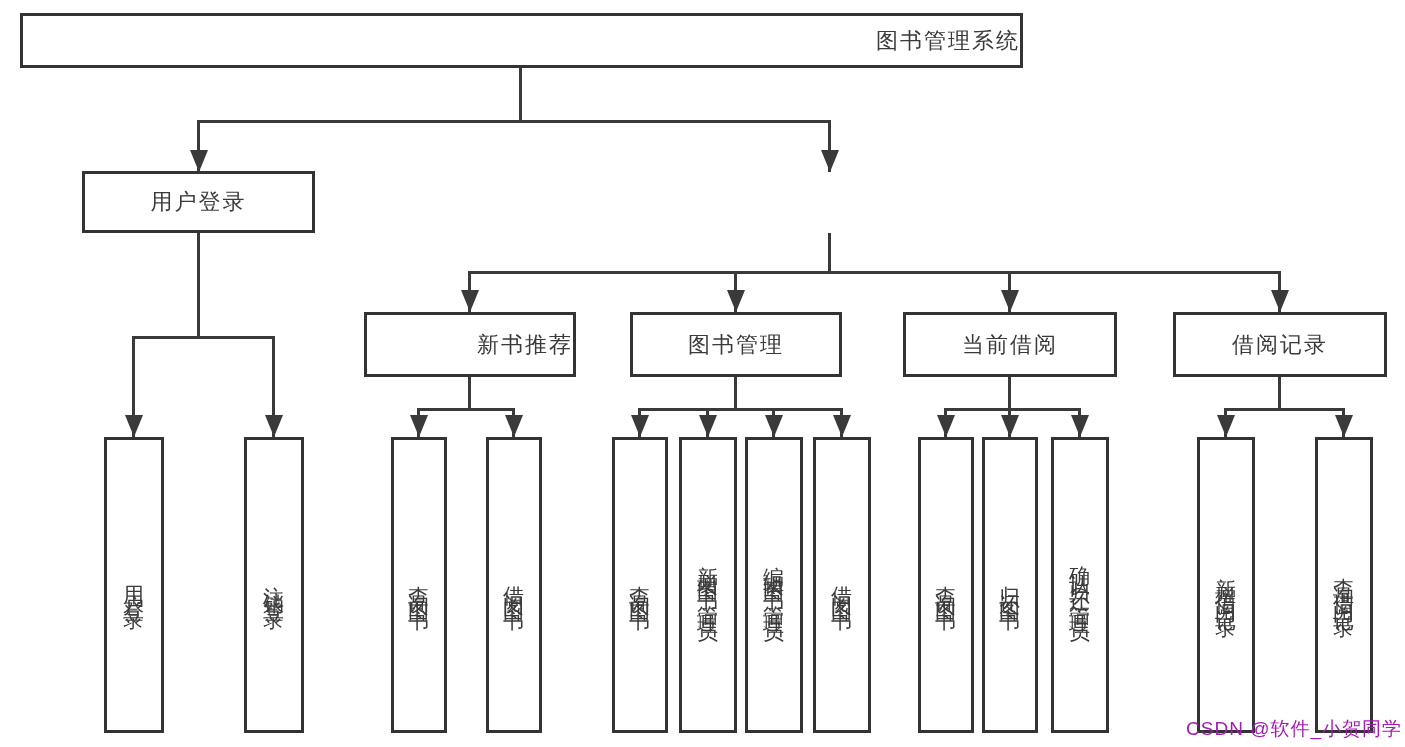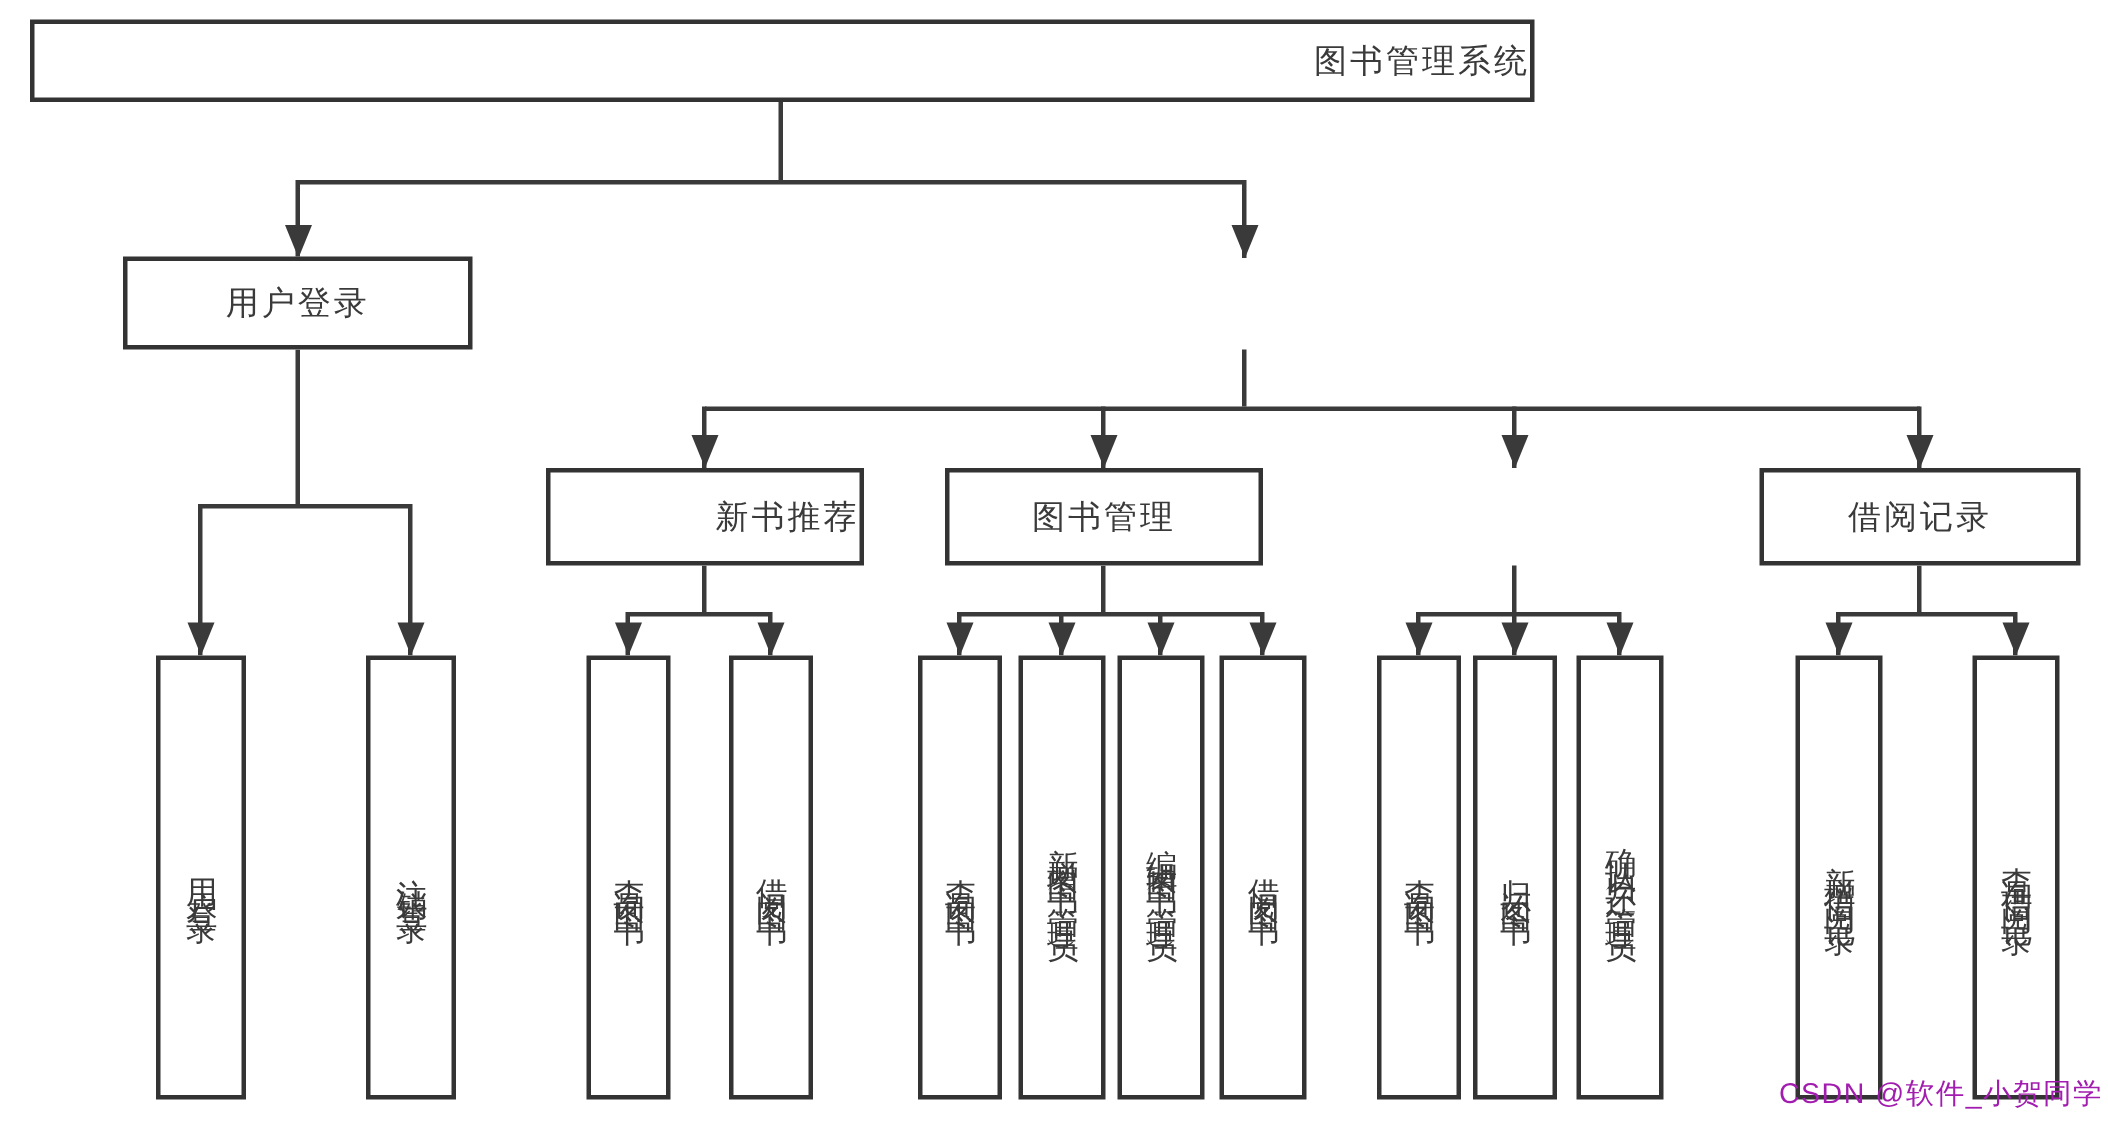--- a/index.html
+++ b/index.html
@@ -97,20 +97,23 @@
   <div class="ar" style="left:734px;  top:271px; height:41px;"></div>
   <div class="ar" style="left:1008px; top:271px; height:41px;"></div>
   <div class="ar" style="left:1278px; top:271px; height:41px;"></div>
 
   <div class="box" style="left:364px; top:312px; width:212px; height:65px;justify-content:flex-end;">
     <span>新书推荐</span>
   </div>
   <div class="box" style="left:630px; top:312px; width:212px; height:65px;">
     <span>图书管理</span>
   </div>
+  <div class="box" style="left:903px; top:312px; width:214px; height:65px;">
+    <span>当前借阅</span>
+  </div>
   <div class="box" style="left:1173px; top:312px; width:214px; height:65px;">
     <span>借阅记录</span>
   </div>
 
   <div class="vl" style="left:468px; top:377px; height:31px;"></div>
   <div class="hl" style="left:419px; top:408px; width:95px;"></div>
   <div class="ar" style="left:417px; top:408px; height:29px;"></div>
   <div class="ar" style="left:512px; top:408px; height:29px;"></div>
 
   <div class="vl" style="left:734px; top:377px; height:31px;"></div>

